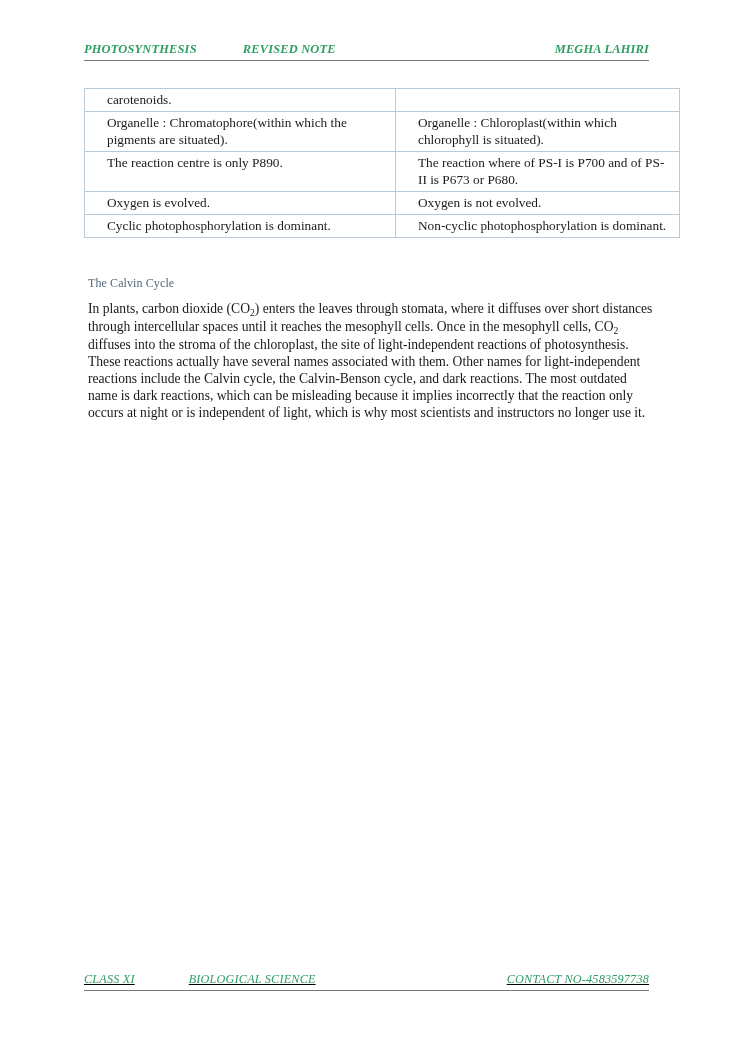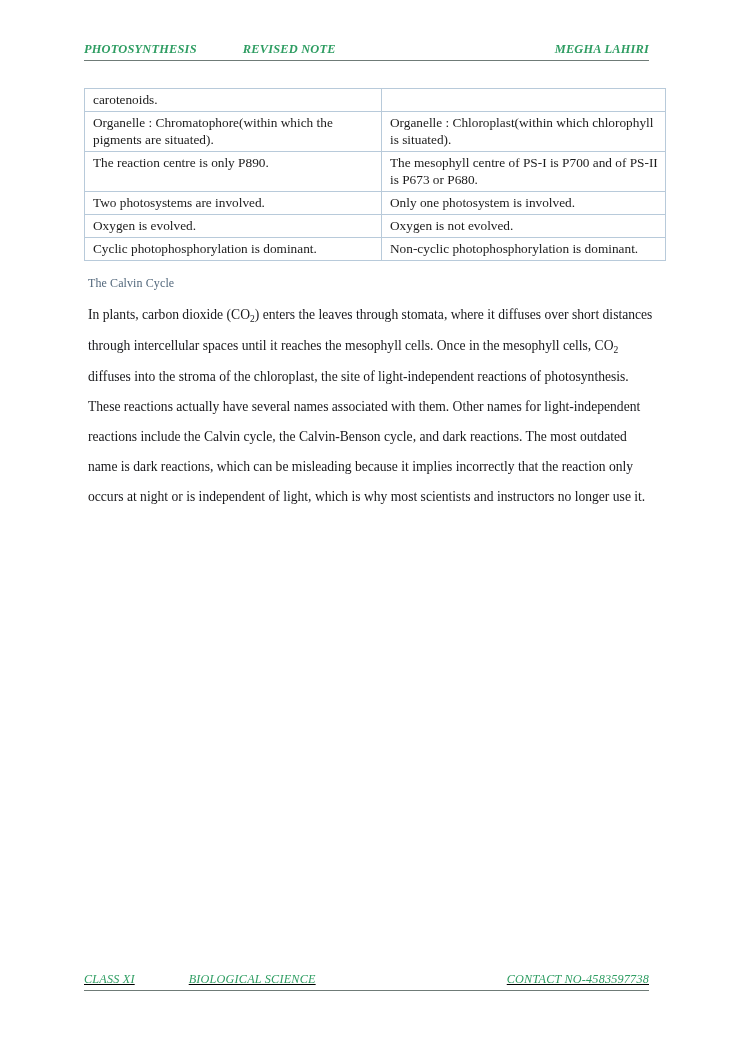--- a/index.html
+++ b/index.html
@@ -51,21 +51,21 @@
     position: absolute;
     left: 84px;
     top: 88px;
     width: 565px;
     border-collapse: collapse;
     table-layout: fixed;
   }
   .cmp-table td {
     border: 1px solid #b8cada;
     vertical-align: top;
-    padding: 2px 6px 3px 8px;
+    padding: 2px 6px 3px 22px;
     font-family: "Liberation Serif", serif;
     font-size: 13.3px;
     line-height: 17px;
     color: #1b1b1b;
   }
   .cmp-table td.col-a { width: 282px; }
   .cmp-table td.col-b { width: 283px; }
   .cmp-table td.empty { padding: 0; }
 
   
@@ -83,21 +83,21 @@
 
   
   .body-copy {
     position: absolute;
     left: 88px;
     top: 300px;
     width: 566px;
     margin: 0;
     font-family: "Liberation Serif", serif;
     font-size: 13.6px;
-    line-height: 30px;
+    line-height: 17px;
     color: #17171a;
     text-align: left;
   }
   .body-copy sub {
     font-size: 9.6px;
     vertical-align: baseline;
     position: relative;
     top: 2.5px;
   }
 
@@ -141,25 +141,21 @@
       <tr>
         <td class="col-a">carotenoids.</td>
         <td class="col-b empty"></td>
       </tr>
       <tr>
         <td class="col-a">Organelle : Chromatophore(within which the pigments are situated).</td>
         <td class="col-b">Organelle : Chloroplast(within which chlorophyll is situated).</td>
       </tr>
       <tr>
         <td class="col-a">The reaction centre is only P890.</td>
-        <td class="col-b">The mesophyll centre of PS-I is P700 and of PS-II is P673 or P680.</td>
-      </tr>
-      <tr>
-        <td class="col-a">Two photosystems are involved.</td>
-        <td class="col-b">Only one photosystem is involved.</td>
+        <td class="col-b">The reaction where of PS-I is P700 and of PS-II is P673 or P680.</td>
       </tr>
       <tr>
         <td class="col-a">Oxygen is evolved.</td>
         <td class="col-b">Oxygen is not evolved.</td>
       </tr>
       <tr>
         <td class="col-a">Cyclic photophosphorylation is dominant.</td>
         <td class="col-b">Non-cyclic photophosphorylation is dominant.</td>
       </tr>
     </tbody>

